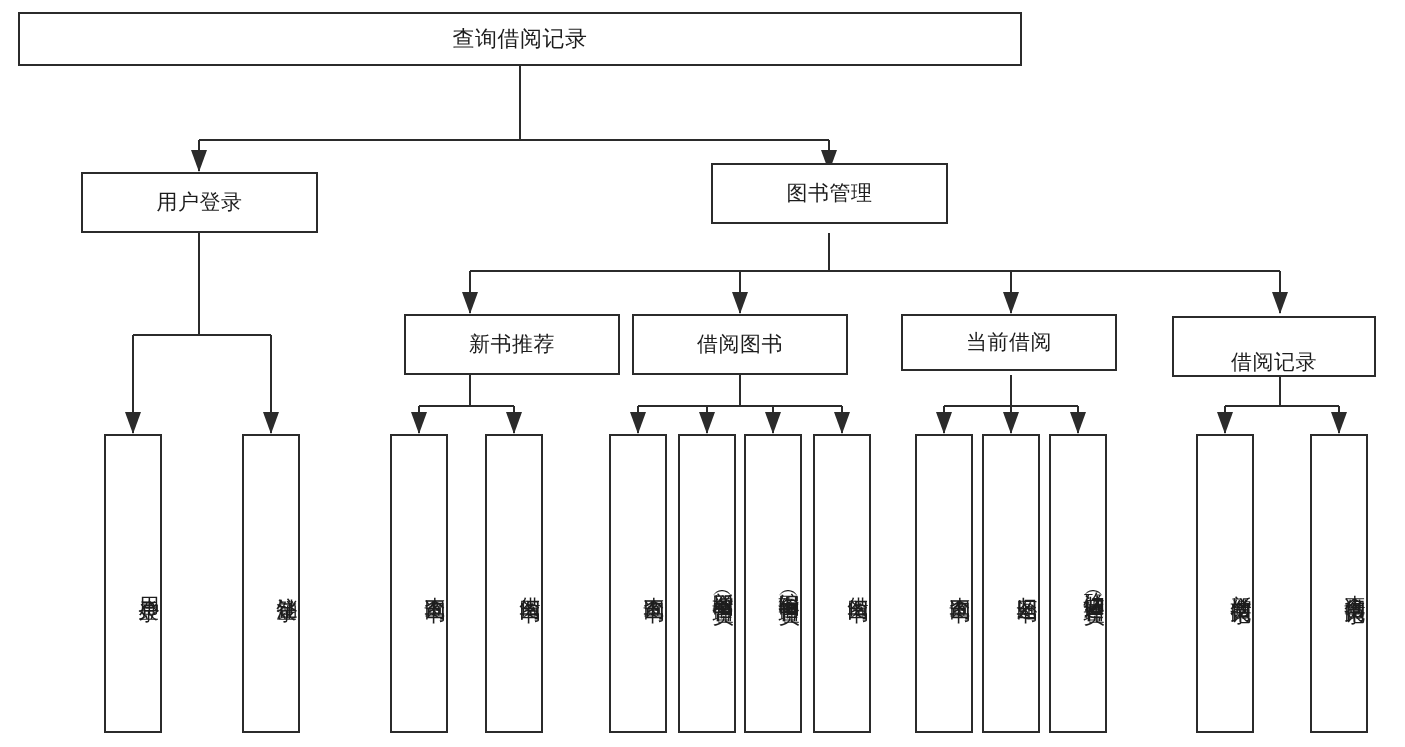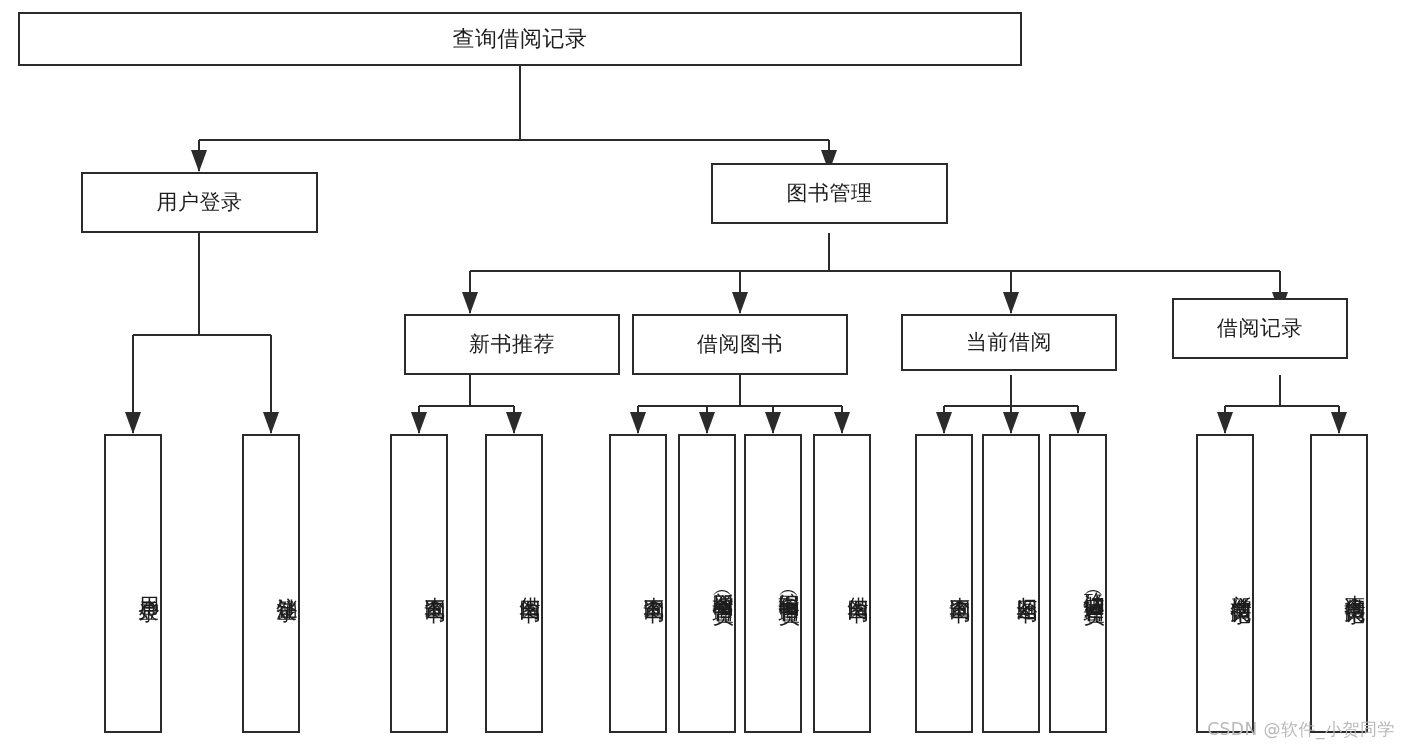--- a/index.html
+++ b/index.html
@@ -144,21 +144,21 @@
       </div>
       <div class="node " style="left: 362px; top: 314px; width: 216px; height: 61px; margin-left: 42px;">
         <span>新书推荐</span>
       </div>
       <div class="node " style="left: 632px; top: 314px; width: 216px; height: 61px;">
         <span>借阅图书</span>
       </div>
       <div class="node " style="left: 901px; top: 314px; width: 216px; height: 57px; text-align: right;">
         <span>当前借阅</span>
       </div>
-      <div class="node " style="left: 1172px; top: 298px; width: 176px; height: 61px;">
+      <div class="node " style="left: 1172px; top: 316px; width: 204px; height: 61px; align-items: flex-end;">
         <span>借阅记录</span>
       </div>
       <div class="node vert" style="left: 104px; top: 434px; width: 58px; height: 299px;">
         <span class="vlabel">用户登录</span>
       </div>
       <div class="node vert" style="left: 242px; top: 434px; width: 58px; height: 299px;">
         <span class="vlabel">注销登录</span>
       </div>
       <div class="node vert" style="left: 390px; top: 434px; width: 58px; height: 299px;">
         <span class="vlabel">查询图书</span>
@@ -188,14 +188,13 @@
         <span class="vlabel">确认归还（管理员）</span>
       </div>
       <div class="node vert" style="left: 1196px; top: 434px; width: 58px; height: 299px;">
         <span class="vlabel">新增借阅记录</span>
       </div>
       <div class="node vert" style="left: 1310px; top: 434px; width: 58px; height: 299px;">
         <span class="vlabel">查询借阅记录</span>
       </div>
     </div>
 
-  <div class="watermark">CSDN @软件_小贺同学</div>
 </div>
 
 </body></html>

